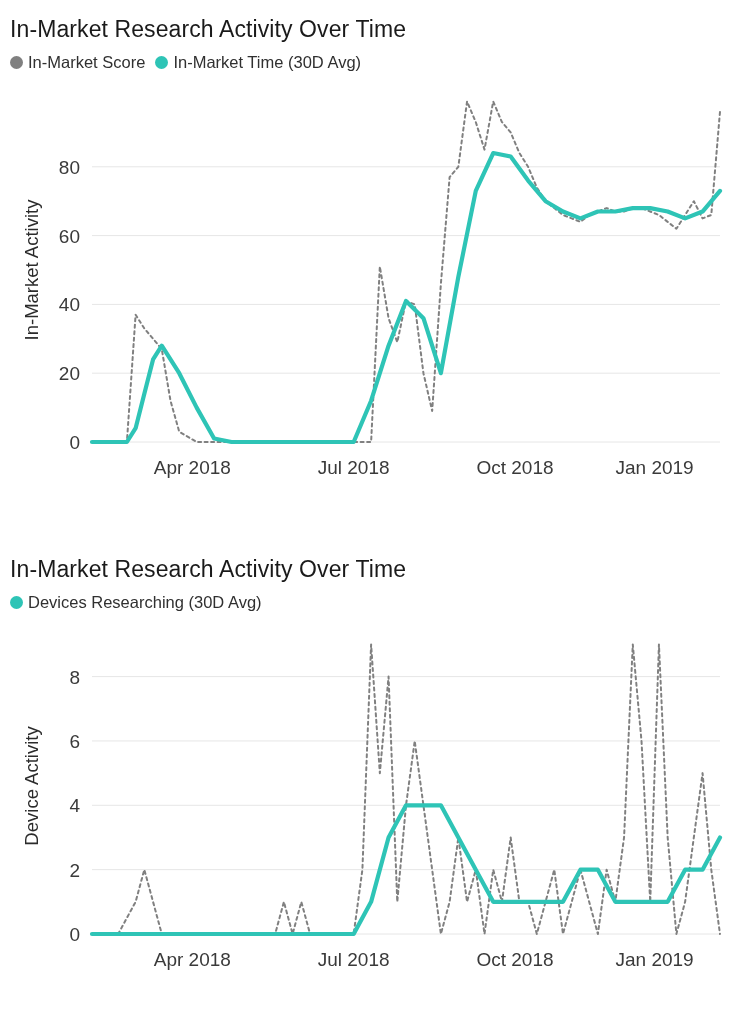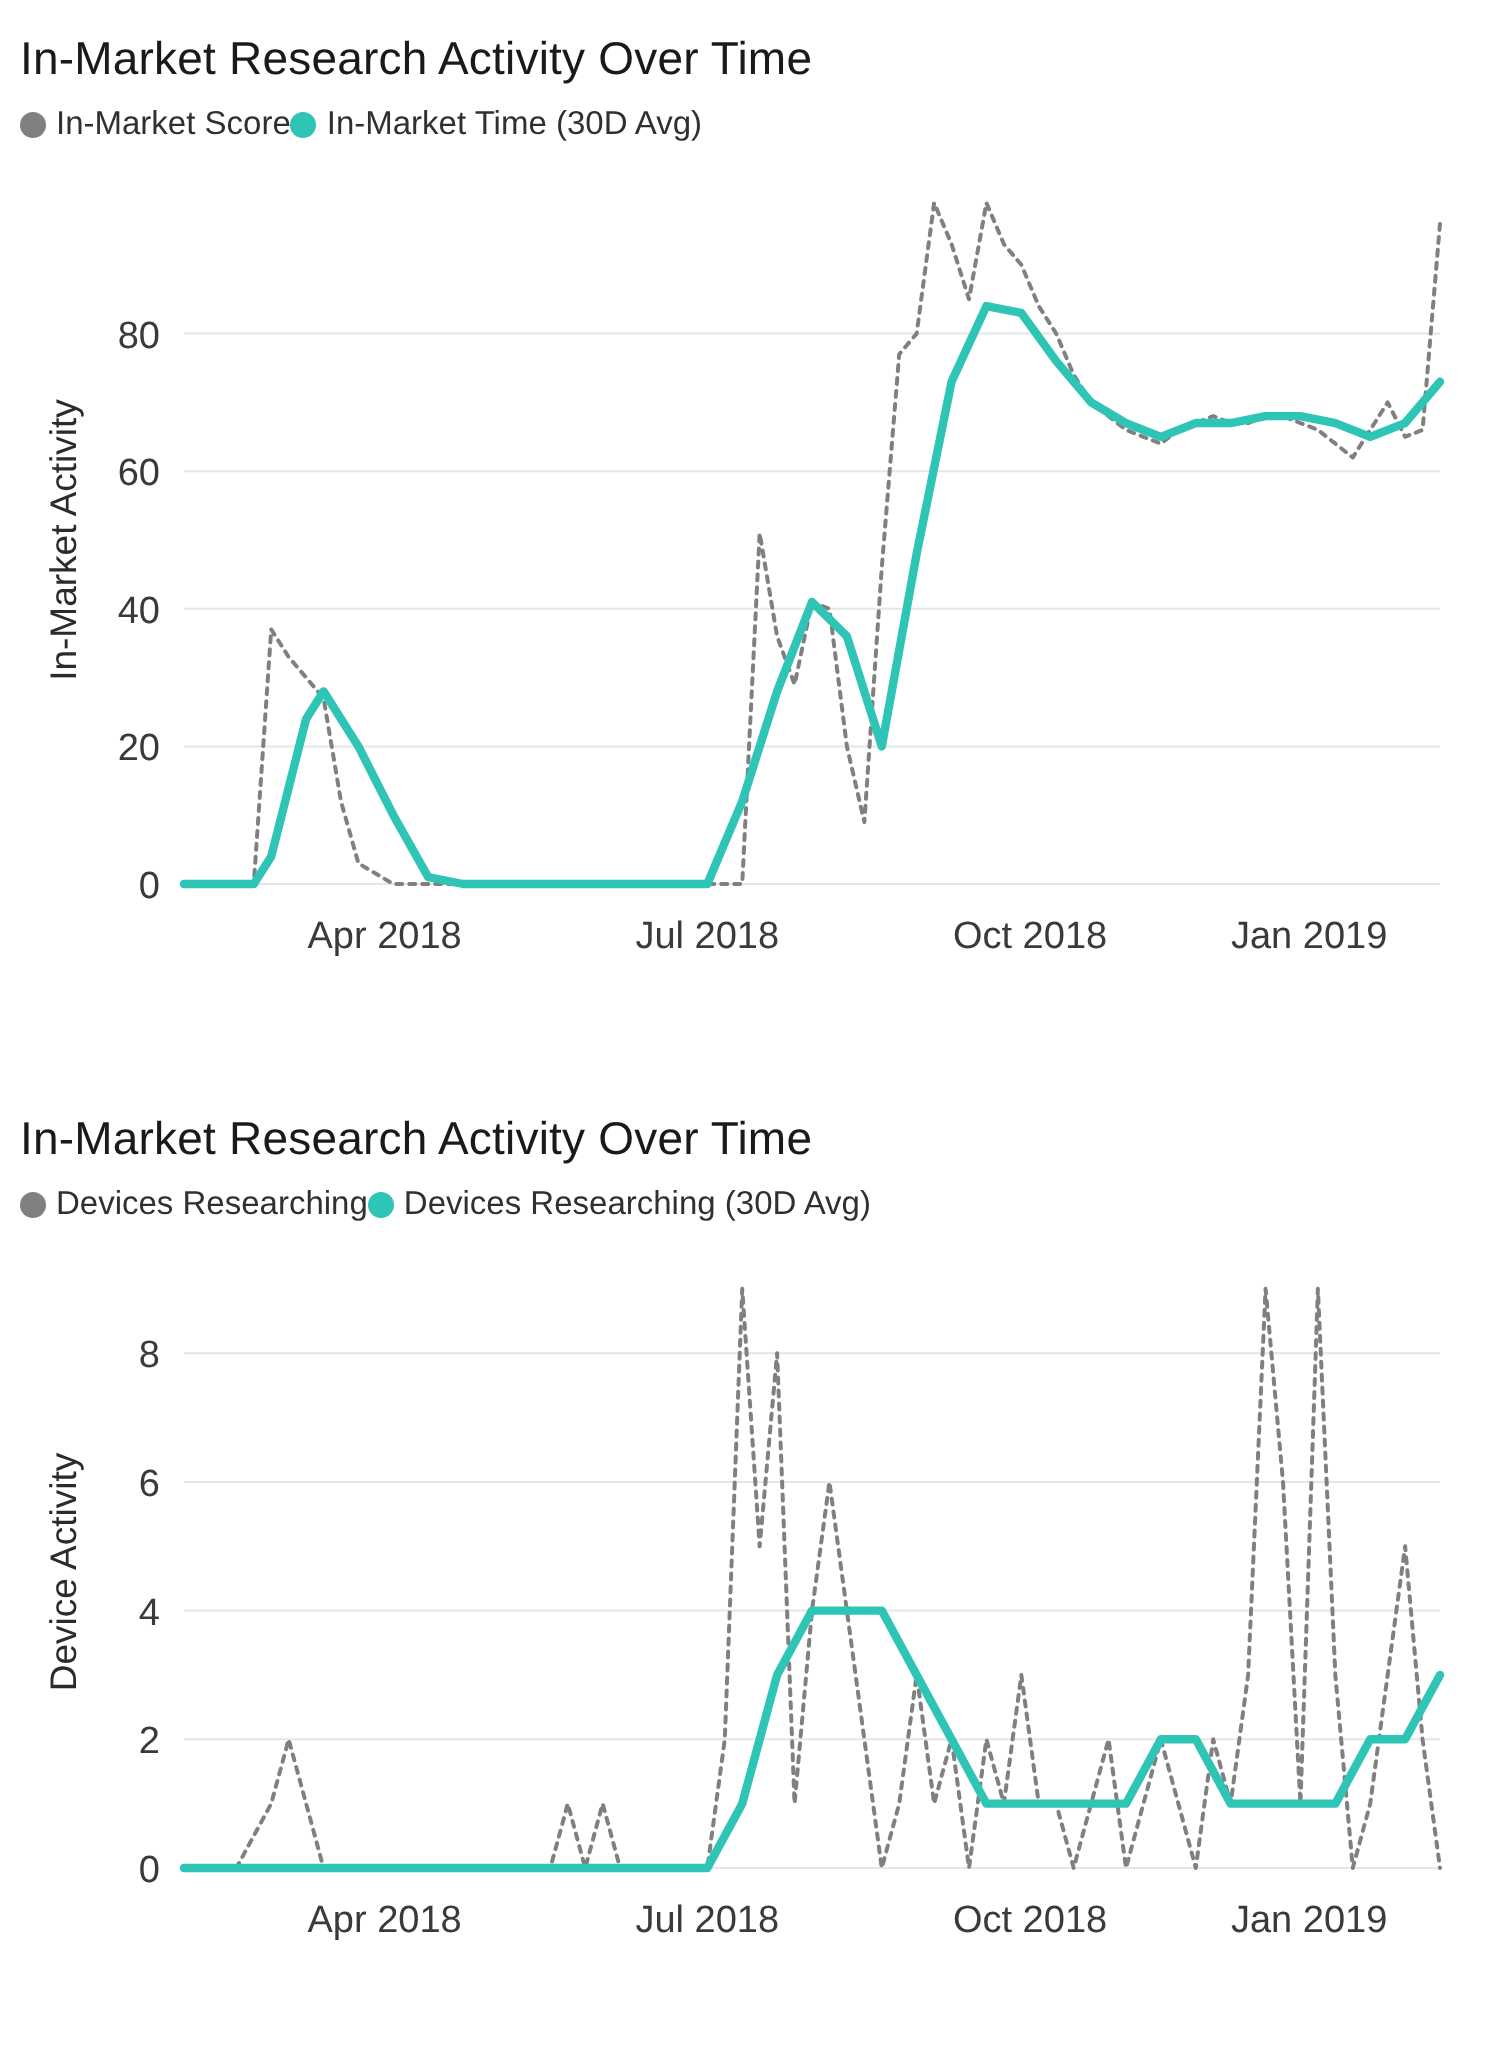--- a/index.html
+++ b/index.html
@@ -25,20 +25,21 @@
     font-size: 23px;
     font-weight: 400;
     color: #1a1a1a;
     padding: 16px 0 0 10px;
     letter-spacing: 0.1px;
   }
   .legend {
     display: flex;
     align-items: center;
     padding: 10px 0 0 10px;
+    gap: 10px;
   }
   .legend-item {
     display: flex;
     align-items: center;
     gap: 5px;
     font-size: 16.5px;
     color: #303030;
   }
   .legend-dot {
     width: 13px;
@@ -89,24 +90,20 @@
         <path d="M92.00 370.00 L109.44 370.00 L126.89 370.00 L135.61 242.72 L144.33 256.48 L153.06 266.80 L161.78 277.12 L170.50 328.72 L179.22 359.68 L196.67 370.00 L214.11 370.00 L231.56 370.00 L249.00 370.00 L266.44 370.00 L283.89 370.00 L301.33 370.00 L318.78 370.00 L336.22 370.00 L353.67 370.00 L362.39 370.00 L371.11 370.00 L379.83 194.56 L388.56 246.16 L397.28 270.24 L406.00 228.96 L414.72 232.40 L423.44 301.20 L432.17 339.04 L440.89 211.76 L449.61 105.12 L458.33 94.80 L467.06 29.44 L475.78 50.08 L484.50 77.60 L493.22 29.44 L501.94 50.08 L510.67 60.40 L519.39 81.04 L528.11 94.80 L536.83 115.44 L545.56 129.20 L554.28 136.08 L563.00 142.96 L571.72 146.40 L580.44 149.84 L589.17 142.96 L597.89 139.52 L606.61 136.08 L615.33 139.52 L624.06 139.52 L632.78 136.08 L641.50 136.08 L650.22 139.52 L658.94 142.96 L667.67 149.84 L676.39 156.72 L685.11 142.96 L693.83 129.20 L702.56 146.40 L711.28 142.96 L720.00 39.76 " fill="none" stroke="#808080" stroke-width="2" stroke-linejoin="round" stroke-linecap="round" stroke-dasharray="3,3.5"></path>
         <path d="M92.00 370.00 L109.44 370.00 L126.89 370.00 L135.61 356.24 L144.33 321.84 L153.06 287.44 L161.78 273.68 L179.22 301.20 L196.67 335.60 L214.11 366.56 L231.56 370.00 L249.00 370.00 L266.44 370.00 L283.89 370.00 L301.33 370.00 L318.78 370.00 L336.22 370.00 L353.67 370.00 L371.11 328.72 L388.56 273.68 L406.00 228.96 L423.44 246.16 L440.89 301.20 L458.33 204.88 L475.78 118.88 L493.22 81.04 L510.67 84.48 L528.11 108.56 L545.56 129.20 L563.00 139.52 L580.44 146.40 L597.89 139.52 L615.33 139.52 L632.78 136.08 L650.22 136.08 L667.67 139.52 L685.11 146.40 L702.56 139.52 L720.00 118.88 " fill="none" stroke="#2ec4b6" stroke-width="4.2" stroke-linejoin="round" stroke-linecap="round"></path>
       </svg>
   </div>
 </div>
 
 <div class="chart-block" id="chart-block-1">
   <div class="chart-title">In-Market Research Activity Over Time</div>
   <div class="legend">
     <span class="legend-item">
-      <span class="legend-dot" style="background:#808080"></span>
-      <span>Devices Researching</span>
-    </span>
-    <span class="legend-item">
       <span class="legend-dot" style="background:#2ec4b6"></span>
       <span>Devices Researching (30D Avg)</span>
     </span>
   </div>
   <div class="plot-wrap">
     <svg class="plot-svg" id="svg-1" width="748" height="380" viewBox="0 0 748 380">
         <line x1="92" x2="720" y1="322" y2="322" stroke="#e6e6e6" stroke-width="1"></line>
         <line x1="92" x2="720" y1="257.6521739130435" y2="257.6521739130435" stroke="#e6e6e6" stroke-width="1"></line>
         <line x1="92" x2="720" y1="193.30434782608694" y2="193.30434782608694" stroke="#e6e6e6" stroke-width="1"></line>
         <line x1="92" x2="720" y1="128.95652173913044" y2="128.95652173913044" stroke="#e6e6e6" stroke-width="1"></line>

